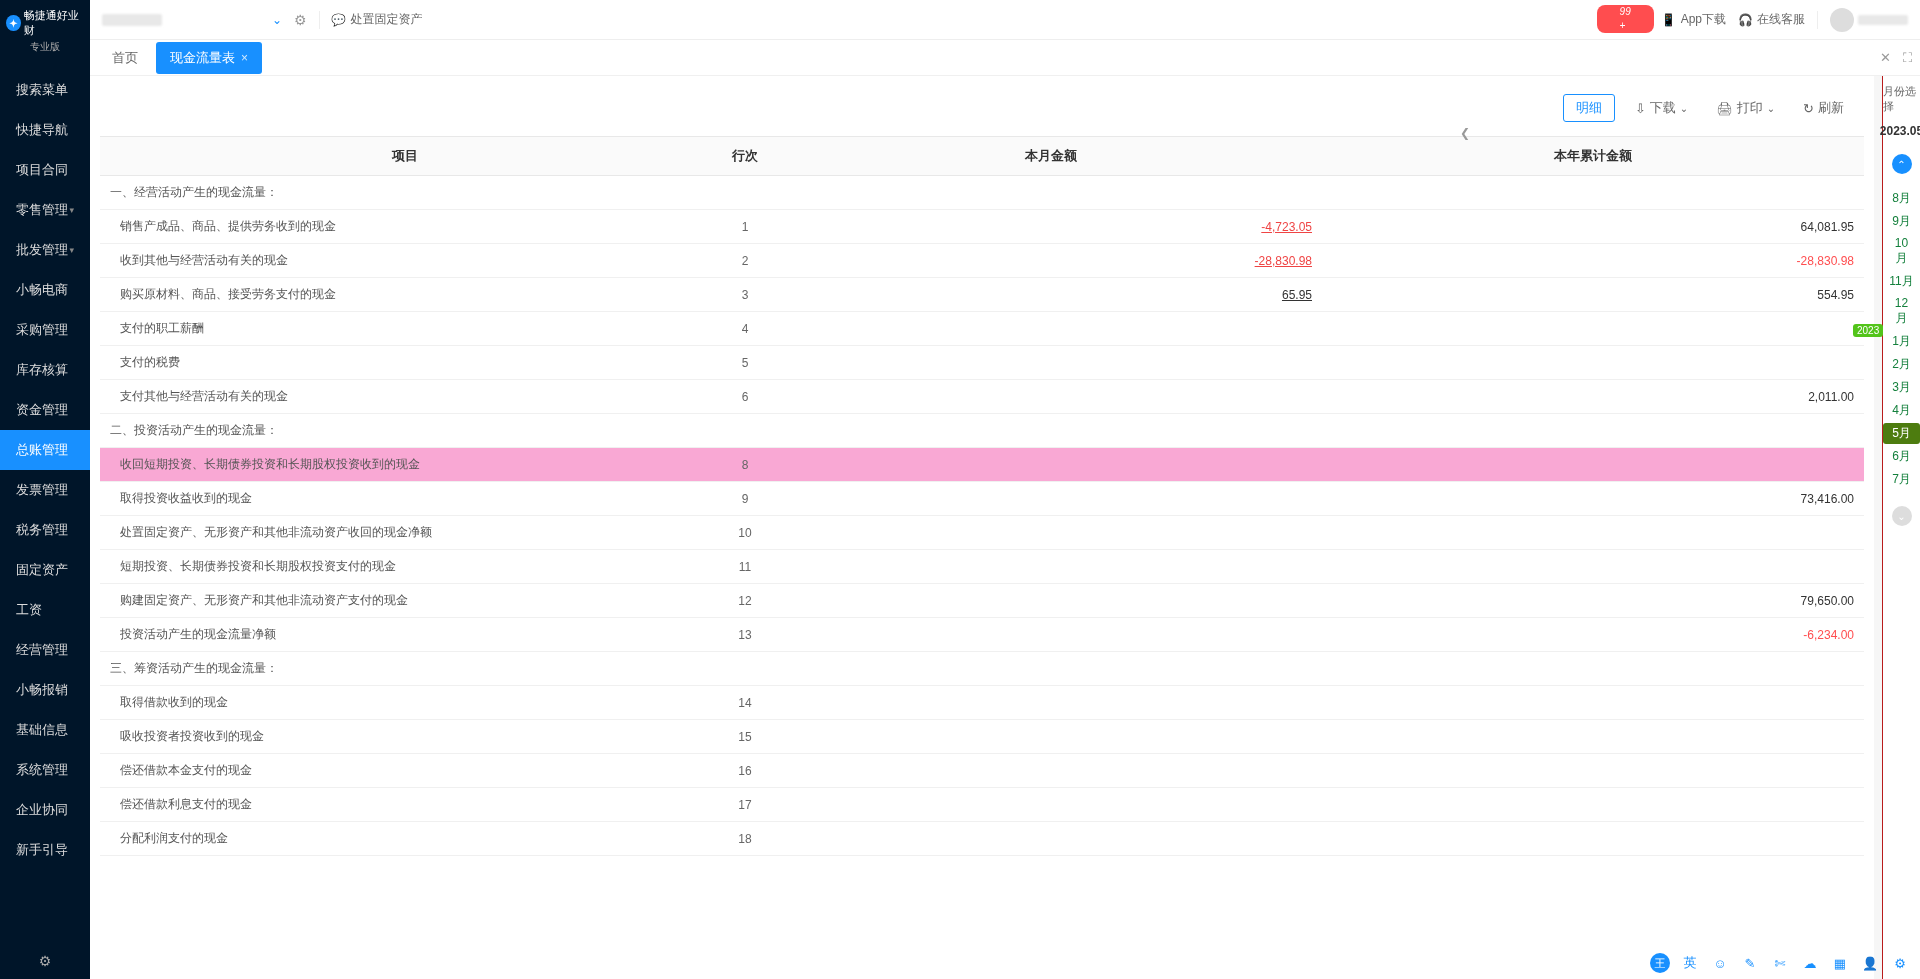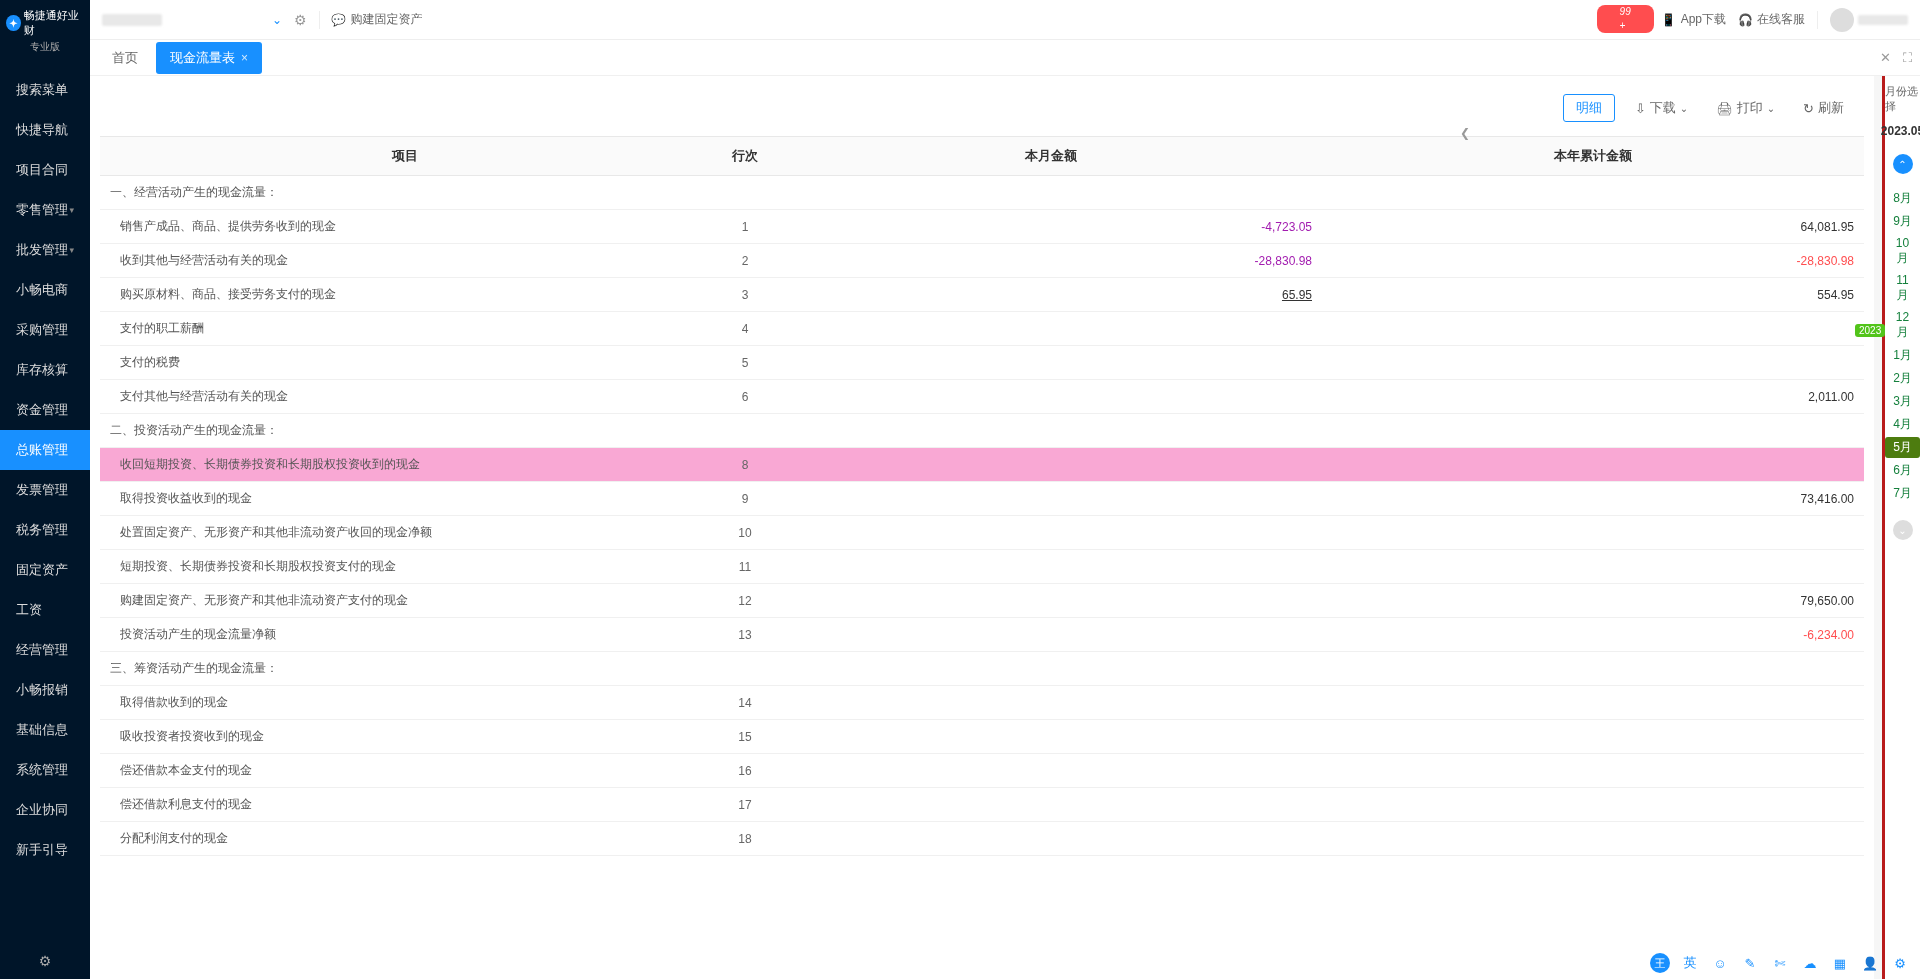--- a/index.html
+++ b/index.html
@@ -57,30 +57,30 @@
     table { width: 100%; border-collapse: collapse; table-layout: fixed; }
     th { background: #fafafa; padding: 10px 8px; text-align: center; font-weight: bold; font-size: 13px; border-bottom: 1px solid #e8e8e8; }
     th.col-item { width: 610px; }
     th.col-seq { width: 70px; }
     td { padding: 8px 10px; border-bottom: 1px solid #f0f0f0; font-size: 12px; }
     tr.row-highlight td { background: #f9a8d4; }
     .cell-item { text-align: left; color: #555; }
     .cell-item.indent { padding-left: 20px; }
     .cell-seq { text-align: center; color: #666; }
     .cell-amt { text-align: right; color: #333; }
-    .amt-link { color: #a21caf; cursor: pointer; }
+    .amt-link { color: #ef4444; text-decoration: underline; cursor: pointer; }
     .amt-underline { color: #333; text-decoration: underline; }
     .amt-neg { color: #ff4d4f; }
     
     
     .expand-handle { position: absolute; top: 50px; right: 450px; color: #999; font-size: 12px; cursor: pointer; z-index: 2;}
     .fake-scroll { width: 8px; background: #f6f6f6; }
     
     
-    .month-panel { width: 38px; background: #fff; border-left: 3px solid #b91c1c; padding: 8px 0; display: flex; flex-direction: column; align-items: center; gap: 10px; position: relative; }
+    .month-panel { width: 38px; background: #fff; border-left: 1px solid #b91c1c; padding: 8px 0; display: flex; flex-direction: column; align-items: center; gap: 10px; position: relative; }
     .month-panel-title { font-size: 11px; color: #666; writing-mode: horizontal-tb; }
     .month-panel-year { font-size: 12px; font-weight: bold; color: #333; }
     .month-scroll-btn { width: 20px; height: 20px; border-radius: 50%; background: #1890ff; color: #fff; display: flex; align-items: center; justify-content: center; font-size: 10px; cursor: pointer; margin-top: 6px; }
     .month-scroll-btn.disabled { background: #ddd; color: #fff; }
     .month-list { display: flex; flex-direction: column; gap: 2px; margin-top: 4px; }
     .month-item { font-size: 12px; color: #15803d; padding: 2px 6px; cursor: pointer; text-align: center; min-width: 30px; }
     .month-item.active { background: #4d7c0f; color: #fff; border-radius: 3px; }
     .year-badge { position: absolute; left: -30px; top: 248px; background: #52c41a; color: #fff; font-size: 10px; padding: 1px 4px; border-radius: 3px; }
     
     
@@ -173,21 +173,21 @@
     <div class="topbar">
       <div class="org-selector">
         <span class="org-placeholder"></span>
         <span style="flex:1"></span>
         <span style="color:#1890ff;">⌄</span>
       </div>
       <span class="topbar-icon">⚙</span>
       <span class="topbar-divider"></span>
       <div class="demo-link">
         <span>💬</span>
-        <span>购建固定资产</span>
+        <span>处置固定资产</span>
       </div>
       <div class="topbar-spacer"></div>
       <div class="topbar-action">
         <span>💬</span>
         <span>消息</span>
         <span class="msg-badge">99 +</span>
       </div>
       <div class="topbar-action">
         <span>📱</span>
         <span>App下载</span>

